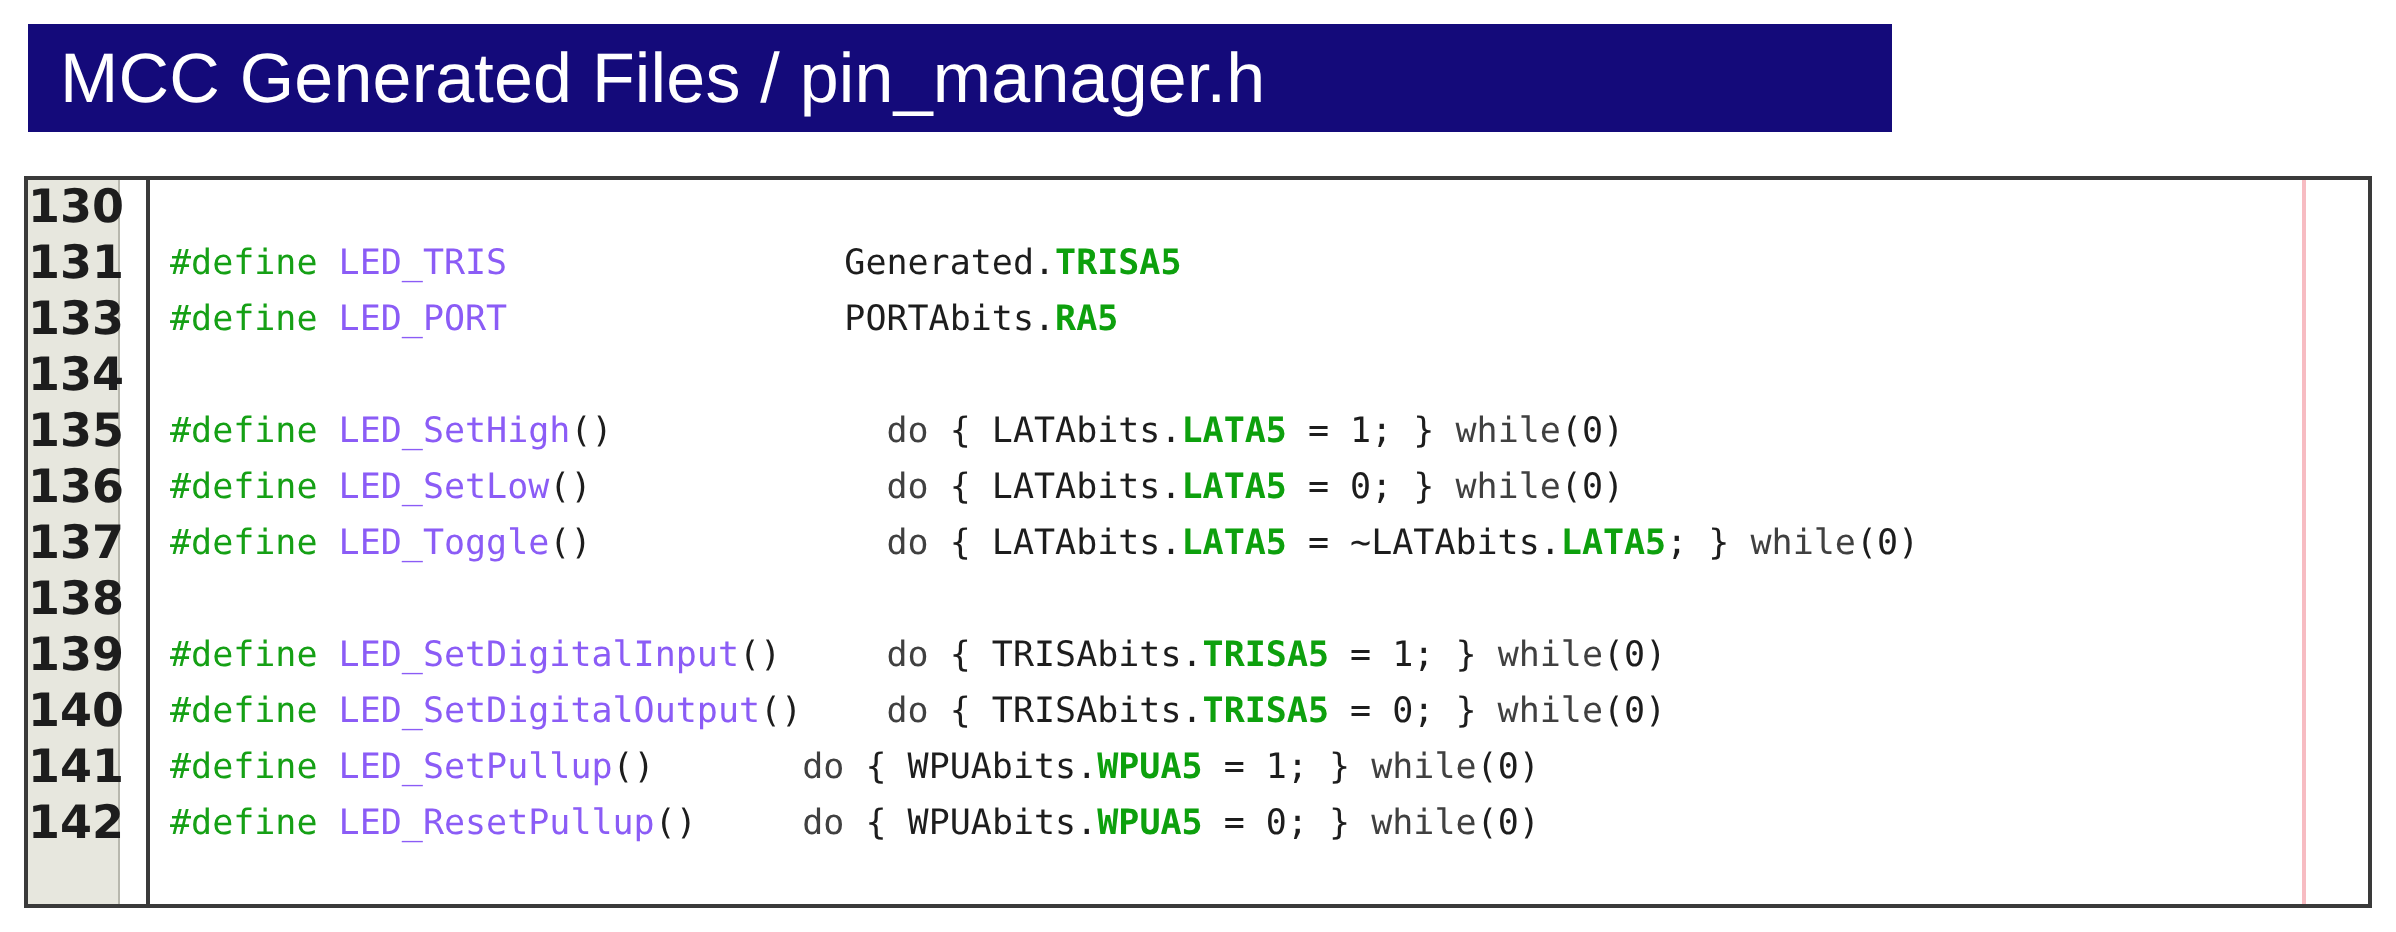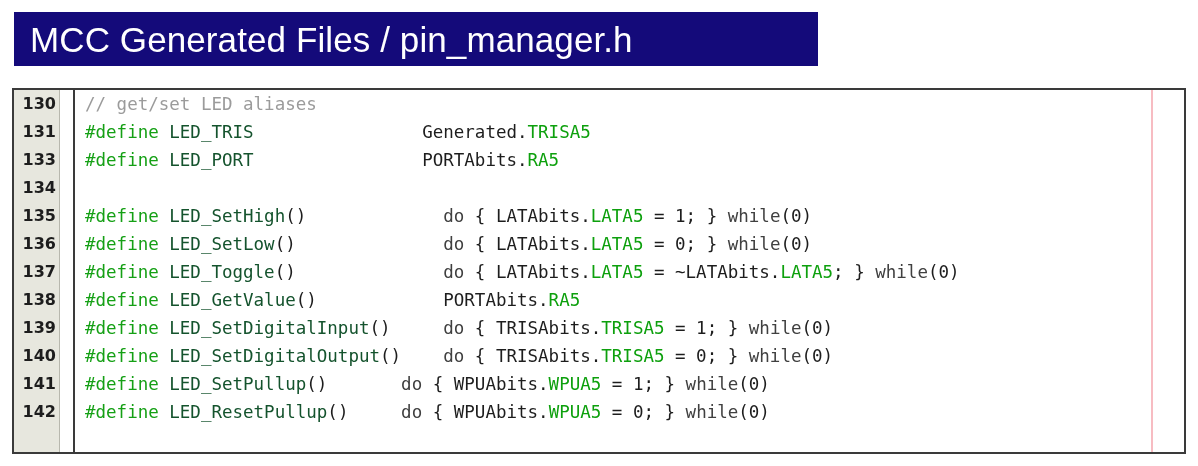--- a/index.html
+++ b/index.html
@@ -13,21 +13,21 @@
     font-family: "DejaVu Sans Mono", monospace;
     overflow: hidden;
     position: relative;
   }
 
   
   #title-bar {
     position: absolute;
     left: 14px;
     top: 12px;
-    width: 804px;
+    width: 932px;
     height: 54px;
     background: #140a7a;
     display: flex;
     align-items: center;
     box-sizing: border-box;
     padding-left: 16px;
   }
   #title-bar .title-text {
     color: #ffffff;
     font-family: "Liberation Sans", sans-serif;
@@ -95,60 +95,60 @@
     white-space: pre;
   }
   .code-row .lineno {
     position: absolute;
     left: 0;
     top: 0;
     width: 42px;
     text-align: right;
     font-family: "DejaVu Sans", sans-serif;
     font-weight: bold;
-    font-size: 16px;
+    font-size: 23px;
     color: #1d1d1d;
   }
   .code-row .code-text {
     position: absolute;
     left: 71px;
     top: 0;
     font-family: "DejaVu Sans Mono", monospace;
     font-size: 17.5px;
     color: #1d1d1d;
     white-space: pre;
   }
 
   
   .tok-comment { color: #9b9b9b; }
   .tok-directive { color: #15a015; }
-  .tok-macro { color: #14532d; }
-  .tok-member { color: #0da00d; }
+  .tok-macro { color: #8b5cf6; }
+  .tok-member { color: #0da00d; font-weight: bold; }
   .tok-keyword { color: #404040; }
   .tok-plain { color: #1d1d1d; }
   .tok-link { color: #2222dd; text-decoration: underline; }
 </style>
 </head>
 <body>
 
 <div id="title-bar">
   <span class="title-text">MCC Generated Files / pin_manager.h</span>
 </div>
 
 <div id="code-panel">
   <div id="gutter-band"></div>
   <div id="fold-rule"></div>
   <div id="margin-guide"></div>
   <div id="code-lines">
-      <div class="code-row"><span class="lineno">130</span><span class="code-text"><span class="tok-comment">// get/set LED aliases</span></span></div>
+      <div class="code-row"><span class="lineno">130</span></div>
       <div class="code-row"><span class="lineno">131</span><span class="code-text"><span class="tok-directive">#define </span><span class="tok-macro">LED_TRIS</span><span class="tok-plain">                Generated.</span><span class="tok-member">TRISA5</span></span></div>
       <div class="code-row"><span class="lineno">133</span><span class="code-text"><span class="tok-directive">#define </span><span class="tok-macro">LED_PORT</span><span class="tok-plain">                PORTAbits.</span><span class="tok-member">RA5</span></span></div>
       <div class="code-row"><span class="lineno">134</span></div>
       <div class="code-row"><span class="lineno">135</span><span class="code-text"><span class="tok-directive">#define </span><span class="tok-macro">LED_SetHigh</span><span class="tok-plain">()             </span><span class="tok-keyword">do</span><span class="tok-plain"> { LATAbits.</span><span class="tok-member">LATA5</span><span class="tok-plain"> = 1; } </span><span class="tok-keyword">while</span><span class="tok-plain">(0)</span></span></div>
       <div class="code-row"><span class="lineno">136</span><span class="code-text"><span class="tok-directive">#define </span><span class="tok-macro">LED_SetLow</span><span class="tok-plain">()              </span><span class="tok-keyword">do</span><span class="tok-plain"> { LATAbits.</span><span class="tok-member">LATA5</span><span class="tok-plain"> = 0; } </span><span class="tok-keyword">while</span><span class="tok-plain">(0)</span></span></div>
       <div class="code-row"><span class="lineno">137</span><span class="code-text"><span class="tok-directive">#define </span><span class="tok-macro">LED_Toggle</span><span class="tok-plain">()              </span><span class="tok-keyword">do</span><span class="tok-plain"> { LATAbits.</span><span class="tok-member">LATA5</span><span class="tok-plain"> = ~LATAbits.</span><span class="tok-member">LATA5</span><span class="tok-plain">; } </span><span class="tok-keyword">while</span><span class="tok-plain">(0)</span></span></div>
-      <div class="code-row"><span class="lineno">138</span><span class="code-text"><span class="tok-directive">#define </span><span class="tok-macro">LED_GetValue</span><span class="tok-plain">()            PORTAbits.</span><span class="tok-member">RA5</span></span></div>
+      <div class="code-row"><span class="lineno">138</span></div>
       <div class="code-row"><span class="lineno">139</span><span class="code-text"><span class="tok-directive">#define </span><span class="tok-macro">LED_SetDigitalInput</span><span class="tok-plain">()     </span><span class="tok-keyword">do</span><span class="tok-plain"> { TRISAbits.</span><span class="tok-member">TRISA5</span><span class="tok-plain"> = 1; } </span><span class="tok-keyword">while</span><span class="tok-plain">(0)</span></span></div>
       <div class="code-row"><span class="lineno">140</span><span class="code-text"><span class="tok-directive">#define </span><span class="tok-macro">LED_SetDigitalOutput</span><span class="tok-plain">()    </span><span class="tok-keyword">do</span><span class="tok-plain"> { TRISAbits.</span><span class="tok-member">TRISA5</span><span class="tok-plain"> = 0; } </span><span class="tok-keyword">while</span><span class="tok-plain">(0)</span></span></div>
       <div class="code-row"><span class="lineno">141</span><span class="code-text"><span class="tok-directive">#define </span><span class="tok-macro">LED_SetPullup</span><span class="tok-plain">()       </span><span class="tok-keyword">do</span><span class="tok-plain"> { WPUAbits.</span><span class="tok-member">WPUA5</span><span class="tok-plain"> = 1; } </span><span class="tok-keyword">while</span><span class="tok-plain">(0)</span></span></div>
       <div class="code-row"><span class="lineno">142</span><span class="code-text"><span class="tok-directive">#define </span><span class="tok-macro">LED_ResetPullup</span><span class="tok-plain">()     </span><span class="tok-keyword">do</span><span class="tok-plain"> { WPUAbits.</span><span class="tok-member">WPUA5</span><span class="tok-plain"> = 0; } </span><span class="tok-keyword">while</span><span class="tok-plain">(0)</span></span></div>
     </div>
 </div>
 
 </body></html>

